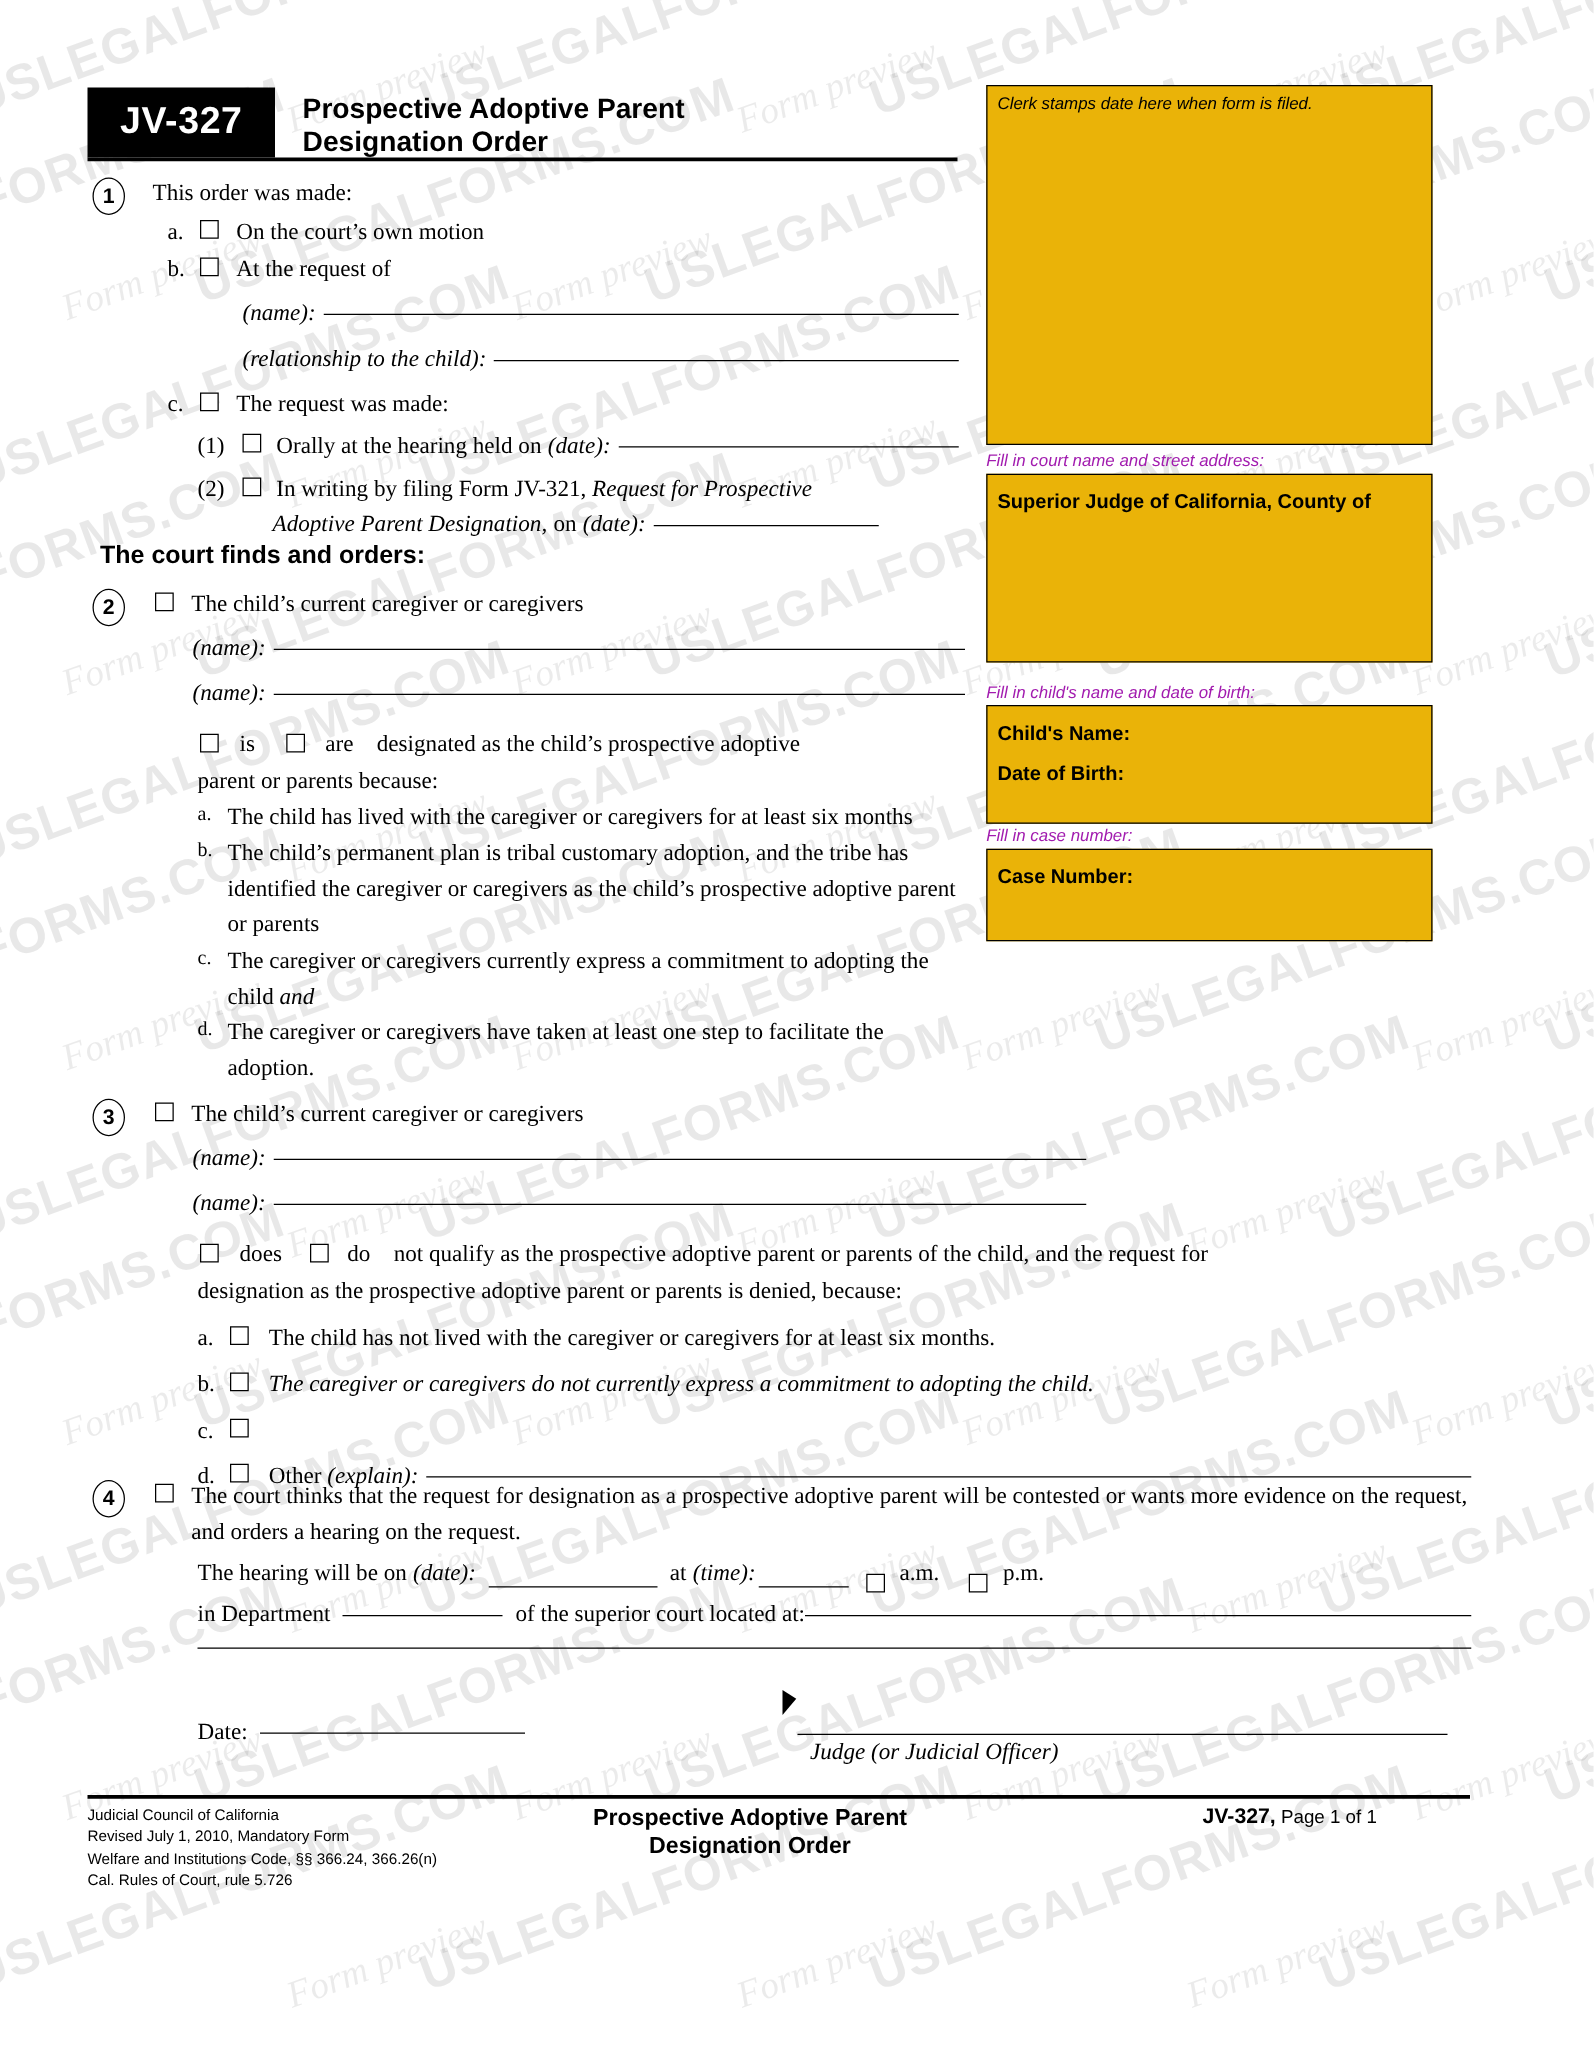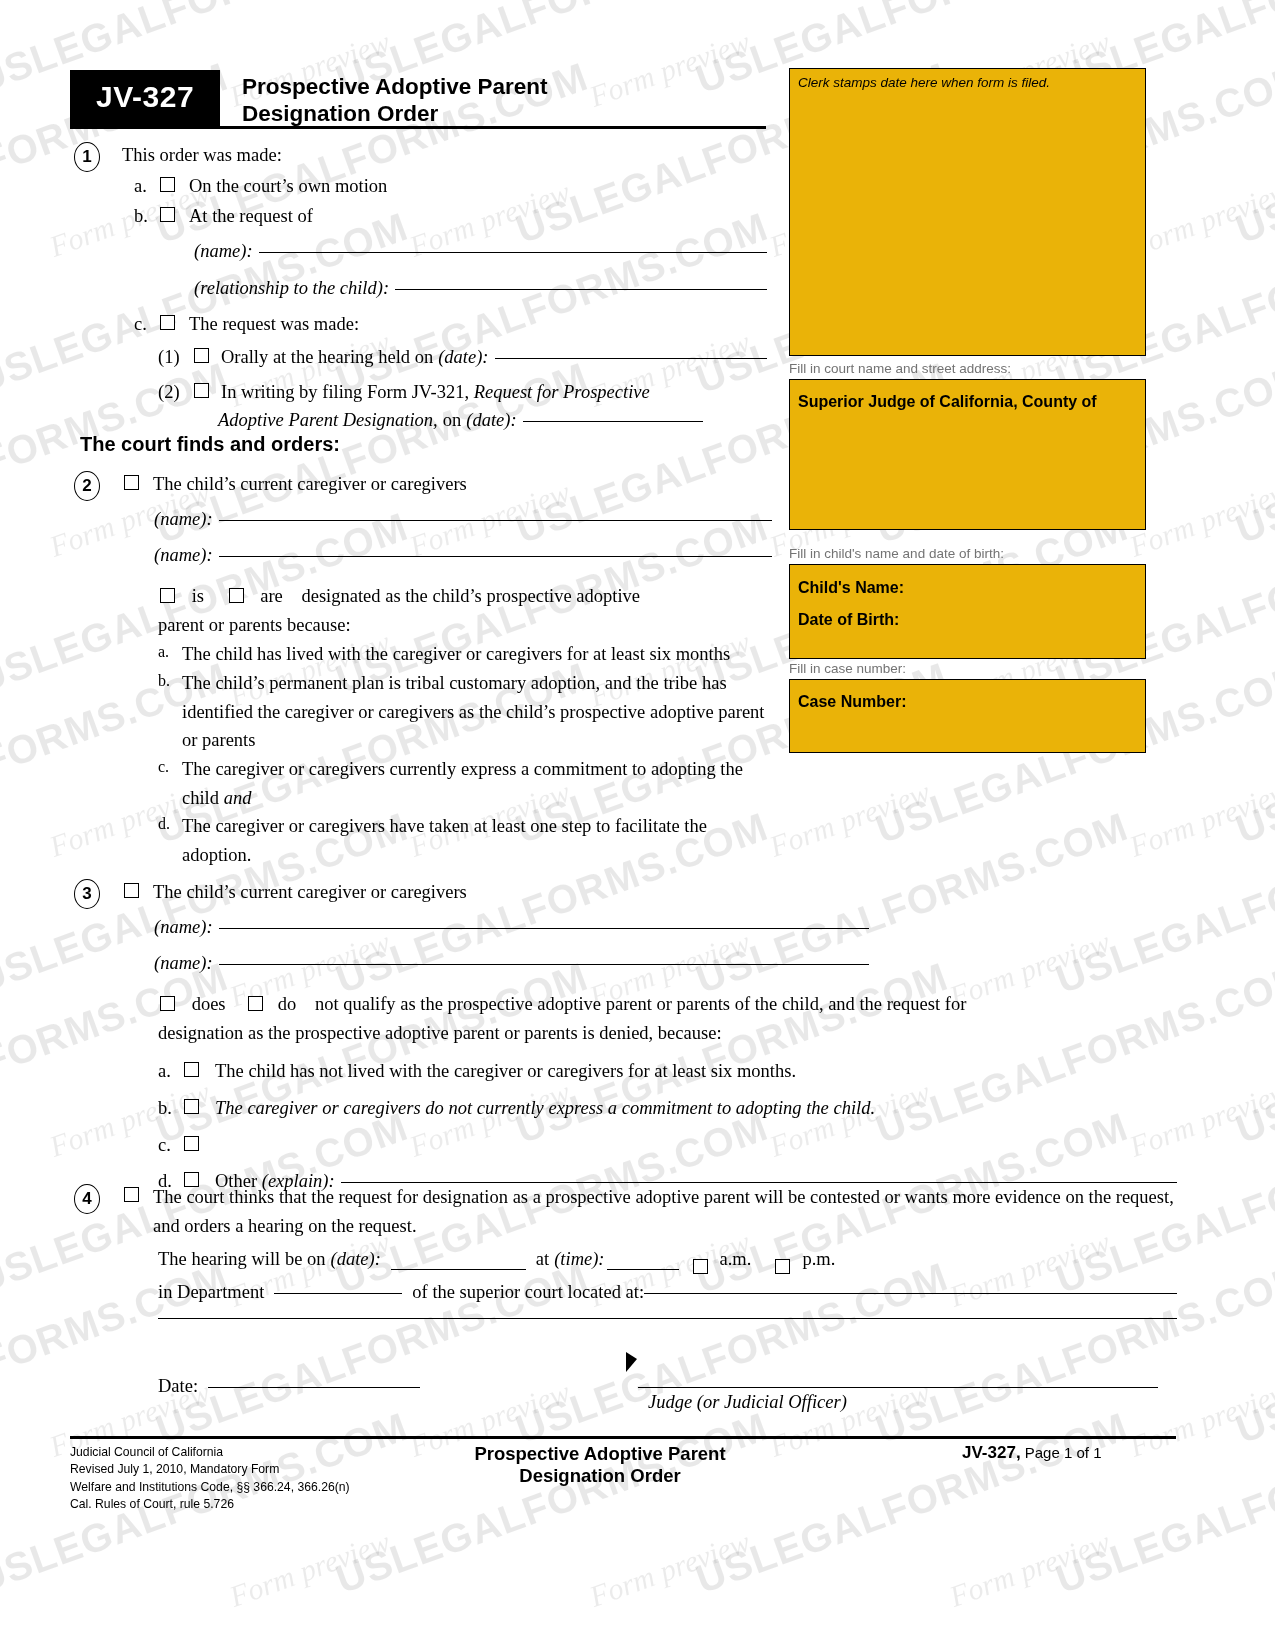--- a/index.html
+++ b/index.html
@@ -91,22 +91,23 @@
   
   .rbox {
     position: absolute;
     border: 1.6px solid #000;
     box-sizing: border-box;
     background: #eab308;
   }
   .rlabel {
     position: absolute;
     font-family: "Liberation Sans", sans-serif;
+    font-style: italic;
     font-size: 13.5px;
-    color: #737373;
+    color: #a21caf;
   }
   .rbox-inner {
     font-family: "Liberation Sans", sans-serif;
     font-weight: bold;
     font-size: 16px;
     padding: 7px 0 0 8px;
     line-height: 1.9;
   }
   .rbox-stamp {
     font-family: "Liberation Sans", sans-serif;

